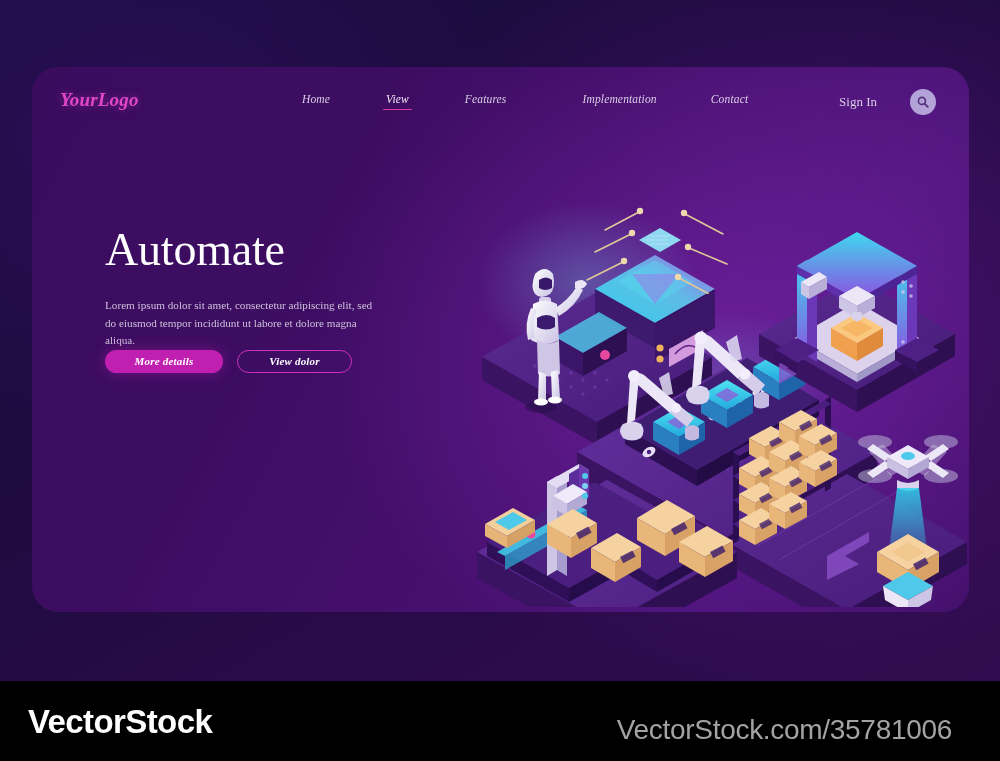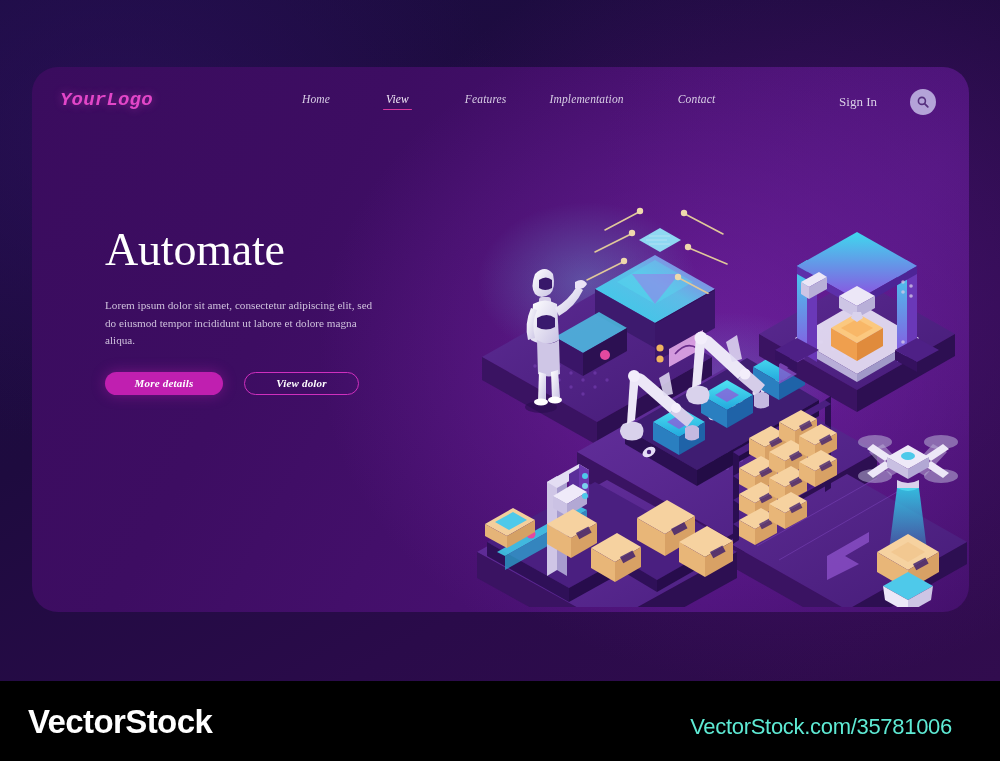--- a/index.html
+++ b/index.html
@@ -43,21 +43,21 @@
   }
 
   
   #header {
     position:absolute; left:0; top:0;
     width:937px; height:70px;
     display:flex; align-items:center;
   }
   #logo {
     position:absolute; left:28px; top:22px;
-    font-family:Liberation Mono, monospace;
+    font-family:Liberation Serif, serif;
     font-style:italic; font-weight:700;
     font-size:19px; letter-spacing:.2px;
     color:#e246c8;
     text-shadow:0 0 10px rgba(226,70,200,.45);
     white-space:nowrap;
   }
   #nav {
     position:absolute; left:270px; top:26px;
     display:flex; align-items:flex-start; gap:12px;
   }
@@ -74,21 +74,21 @@
   .nav-item.active { color:#f3eaf8; }
   .nav-item.active::after {
     content:"";
     position:absolute; left:-3px; right:-3px; bottom:0;
     height:1.5px;
     background:#d8399f;
     border-radius:2px;
   }
   #nav-home  { margin-right:44px; }
   #nav-about { margin-right:44px; }
-  #nav-features { margin-right:31px; }
+  #nav-features { margin-right:64px; }
   #nav-implementation { margin-right:42px; }
 
   #signin {
     position:absolute; right:92px; top:27px;
     font-family:"Liberation Serif", serif;
     font-size:13px;
     color:#d9cfe6;
     white-space:nowrap;
   }
   #search-btn {
@@ -121,22 +121,21 @@
   #hero-body {
     margin-top:25px;
     width:268px;
     font-family:"Liberation Serif", serif;
     font-size:11.2px;
     line-height:17.5px;
     color:#cfc2dd;
   }
 
   #hero-actions {
-    margin-top:22px;
-    display:flex; align-items:center; gap:21px;
+    display:flex; align-items:center; gap:14px;
   }
   .btn {
     font-family:"Liberation Serif", serif;
     font-style:italic;
     font-weight:700;
     font-size:11px;
     border-radius:999px;
     white-space:nowrap;
     cursor:pointer;
     display:inline-flex;
@@ -178,22 +177,22 @@
     font-weight:700;
     font-size:33px;
     color:#ffffff;
     letter-spacing:-.6px;
     white-space:nowrap;
   }
   #vs-url {
     position:absolute; right:28px; top:33px;
     font-family:"Liberation Sans", sans-serif;
     font-weight:400;
-    font-size:22px;
-    color:#5eead4;
+    font-size:28px;
+    color:#a3a3a3;
     letter-spacing:-.3px;
     white-space:nowrap;
   }
 </style>
 </head>
 <body>
 
 <div id="stage">
 
   <div id="backdrop"></div>

